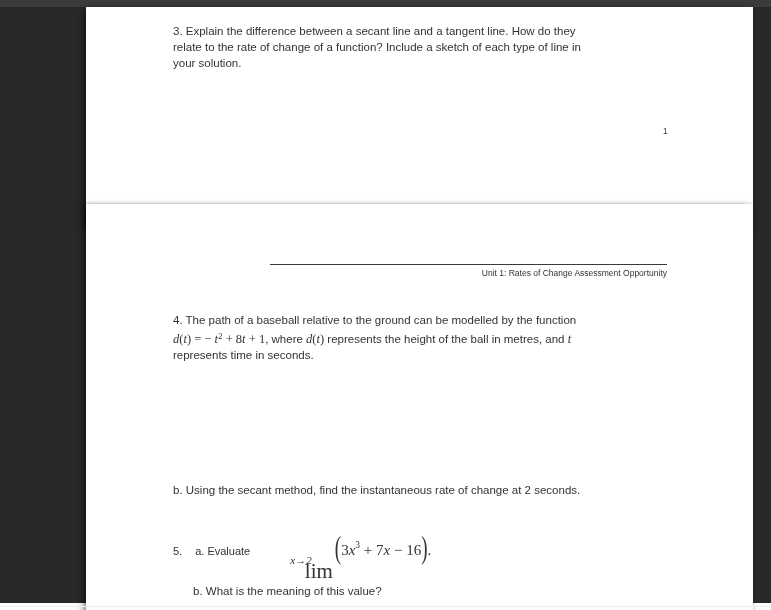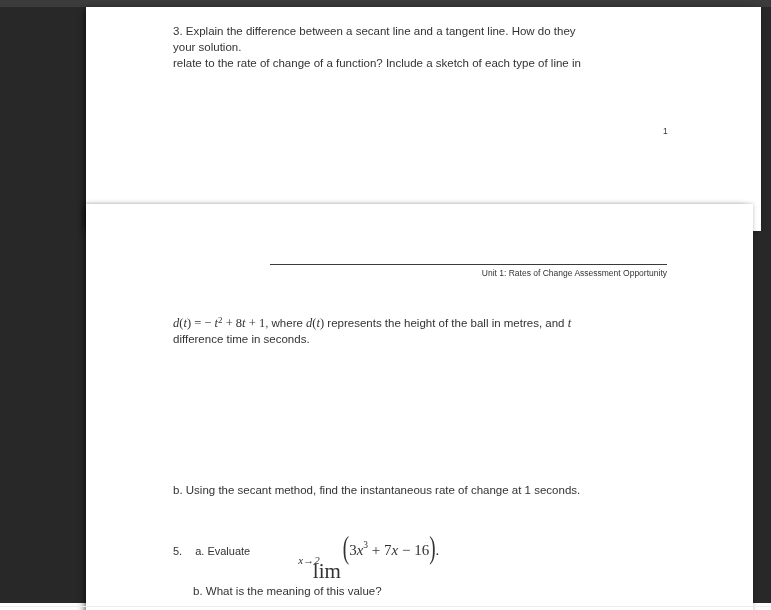--- a/index.html
+++ b/index.html
@@ -9,35 +9,35 @@
     font-family:"Liberation Sans","DejaVu Sans",sans-serif;
     color:#333333;
   }
   .topbar{position:absolute;left:0;top:0;width:771px;height:7px;background:#3b3b3b;}
   .canvas{position:absolute;left:0;top:7px;width:771px;height:596px;background:#282828;}
   .bottom-divider{position:absolute;left:0;top:606px;width:771px;height:1px;background:#ededed;}
   .page{
     position:absolute;left:86px;width:667px;background:#ffffff;
     box-shadow:-5px 0 7px -3px rgba(0,0,0,0.45), 0 0 4px rgba(0,0,0,0.25);
   }
-  .page1{top:7px;height:224px;padding-left:8px;}
+  .page1{top:7px;height:224px;}
   .page2{top:204px;height:492px;text-decoration:underline;}
   .textline{position:absolute;white-space:nowrap;font-size:11.5px;line-height:16px;}
   .q3{left:87px;top:16px;}
   .q3 div{white-space:nowrap;}
   .pagenum{position:absolute;left:577px;top:119px;font-size:8.5px;}
   .header-rule{position:absolute;left:184px;top:60px;width:397px;height:1px;background:#3a3a3a;}
   .header-text{position:absolute;right:86px;top:64px;font-size:8.5px;white-space:nowrap;}
   .q4{left:87px;top:108px;}
   .q4 div{white-space:nowrap;}
   .q4a{left:87px;top:209px;}
   .q4b{left:87px;top:278px;}
   .q5row{position:absolute;left:87px;top:334px;display:flex;align-items:baseline;white-space:pre;}
   .q5num{font-size:11px;margin-right:13px;}
-  .q5label{font-size:11px;margin-right:27px;}
+  .q5label{font-size:11px;margin-right:19px;}
   .lim-block{position:relative;display:inline-block;}
   .lim{font-family:"Liberation Serif","DejaVu Serif",serif;font-size:21px;}
   .lim-sub{
     position:absolute;left:50%;top:13px;transform:translateX(-50%);
     font-family:"Liberation Serif","DejaVu Serif",serif;font-style:italic;font-size:11px;white-space:nowrap;
   }
   .expr{white-space:pre;margin-left:2px;}
   
   .pl{font-size:11.5px;margin-top:10px;}
   .mi{font-family:"Liberation Serif","DejaVu Serif",serif;font-style:italic;font-size:12.5px;}
@@ -56,36 +56,37 @@
 <body>
 
 <div class="stage">
   <div class="topbar"></div>
 
   <div class="canvas"></div>
 
   <div class="page page1">
     <div class="q3 textline">
       <div>3.  Explain the difference between a secant line and a tangent line. How do they</div>
+      <div>relate to the rate of change of a function?  Include a sketch of each type of line in</div>
       <div>your solution.</div>
-      <div>relate to the rate of change of a function?  Include a sketch of each type of line in</div>
     </div>
     <div class="pagenum">1</div>
   </div>
 
   <div class="page page2">
     <div class="header-rule"></div>
     <div class="header-text">Unit 1: Rates of Change Assessment Opportunity</div>
 
     <div class="q4 textline">
+      <div>4.  The path of a baseball relative to the ground can be modelled by the function</div>
       <div><span class="mi">d</span><span class="mr">(</span><span class="mi">t</span><span class="mr">) = − </span><span class="mi">t</span><span class="msup">2</span><span class="mr"> + 8</span><span class="mi">t</span><span class="mr"> + 1</span><span class="pl">, where </span><span class="mi">d</span><span class="mr">(</span><span class="mi">t</span><span class="mr">)</span><span class="pl"> represents the height of the ball in metres, and </span><span class="mi">t</span></div>
-      <div>difference time in seconds.</div>
+      <div>represents time in seconds.</div>
     </div>
 
-    <div class="q4b textline">b. Using the secant method, find the instantaneous rate of change at 1 seconds.</div>
+    <div class="q4b textline">b. Using the secant method, find the instantaneous rate of change at 2 seconds.</div>
 
     <div class="q5row">
       <span class="q5num">5.</span>
       <span class="q5label">a. Evaluate</span>
       <span class="lim-block">
         <span class="lim">lim</span>
         <span class="lim-sub">x→2</span>
       </span>
       <span class="expr"><span class="bigp">(</span><span class="mm">3</span><span class="mmi">x</span><span class="mmsup">3</span><span class="mm"> + 7</span><span class="mmi">x</span><span class="mm"> − 16</span><span class="bigp">)</span><span class="mm">.</span></span>
     </div>

